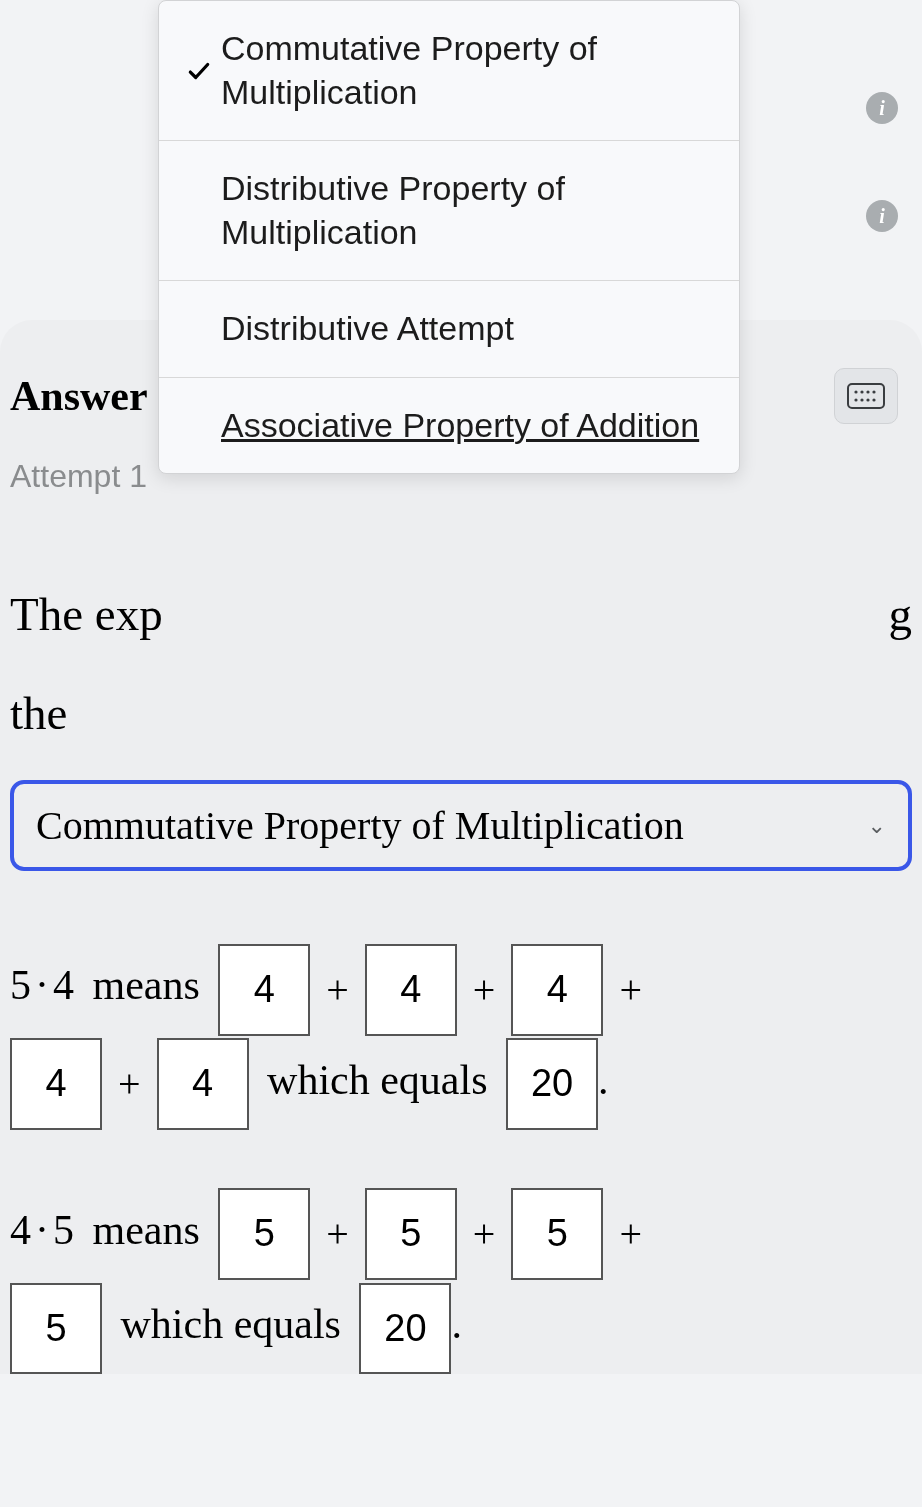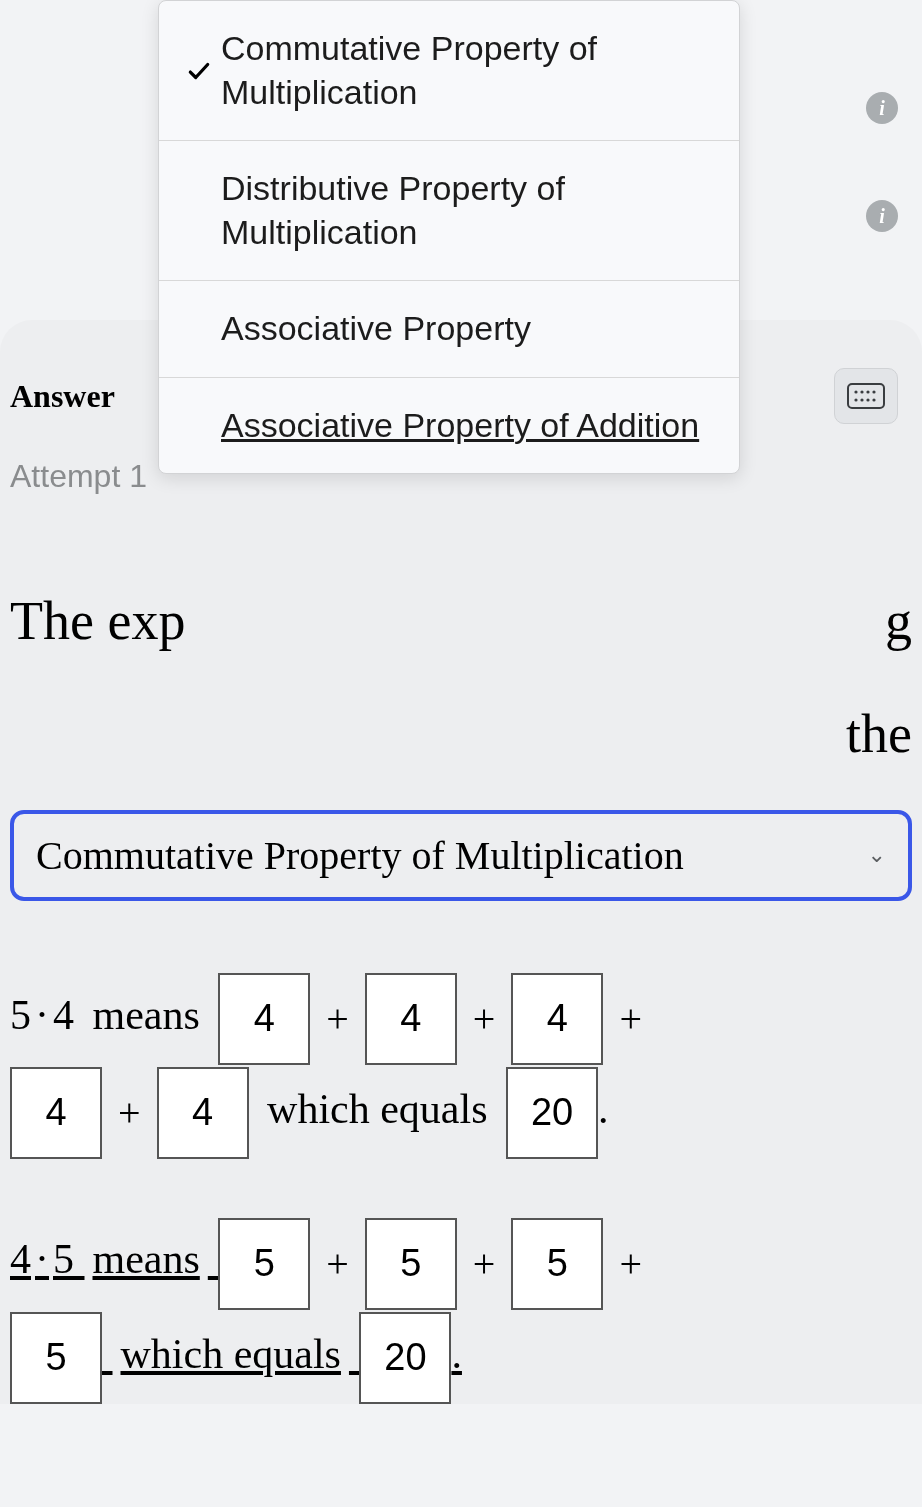--- a/index.html
+++ b/index.html
@@ -73,41 +73,40 @@
     margin: 0 -10px;
   }
   .answer-inner { padding: 0 10px; }
   .answer-row {
     display: flex;
     justify-content: space-between;
     align-items: center;
   }
   .answer-title {
     font-weight: bold;
-    font-size: 32px;
+    font-size: 42px;
   }
   .keypad-btn {
     width: 64px; height: 56px;
     border-radius: 10px;
     background: #e3e5e8;
     border: 1px solid #d0d2d5;
     display: flex; align-items: center; justify-content: center;
     margin-right: 14px;
   }
   .attempt {
     color: #8a8c8e;
     font-size: 32px;
     margin-top: 34px;
     font-family: -apple-system, BlinkMacSystemFont, 'Segoe UI', Arial, sans-serif;
   }
   .body-text {
-    font-size: 54px;
+    font-size: 47px;
     line-height: 2.1;
     margin-top: 70px;
-    text-align: right;
   }
   .body-row {
     display: flex;
     justify-content: space-between;
     align-items: baseline;
   }
   .select-box {
     border: 4px solid #3a57e8;
     border-radius: 14px;
     padding: 18px 22px;
@@ -172,21 +171,21 @@
           </svg>
       </span>
       <span class="dropdown-label">Commutative Property of Multiplication</span>
     </div>
     <div class="dropdown-item">
       <span class="check-slot"></span>
       <span class="dropdown-label">Distributive Property of Multiplication</span>
     </div>
     <div class="dropdown-item">
       <span class="check-slot"></span>
-      <span class="dropdown-label">Associative Property</span>
+      <span class="dropdown-label">Distributive Attempt</span>
     </div>
     <div class="dropdown-item">
       <span class="check-slot"></span>
       <span class="dropdown-label">Associative Property of Addition</span>
     </div>
   </div>
 
   <div class="upper-block"></div>
 
   <div class="answer-area">
@@ -226,21 +225,21 @@
         <div class="math-line">
           <span class="expr">5</span><span class="dot">·</span><span class="expr">4</span>
           <span class="means">means</span>
           <span class="fillbox">4</span><span class="plus">+</span><span class="fillbox">4</span><span class="plus">+</span><span class="fillbox">4</span><span class="plus">+</span>
           <br>
           <span class="fillbox">4</span><span class="plus">+</span><span class="fillbox">4</span>
           <span class="which">which equals</span>
           <span class="fillbox">20</span><span class="period">.</span>
         </div>
 
-        <div class="math-line" style="margin-top:56px;text-decoration:underline;">
+        <div class="math-line" style="margin-top:56px;">
           <span class="expr">4</span><span class="dot">·</span><span class="expr">5</span>
           <span class="means">means</span>
           <span class="fillbox">5</span><span class="plus">+</span><span class="fillbox">5</span><span class="plus">+</span><span class="fillbox">5</span><span class="plus">+</span>
           <br>
           <span class="fillbox">5</span>
           <span class="which">which equals</span>
           <span class="fillbox">20</span><span class="period">.</span>
         </div>
       </div>
     </div>

